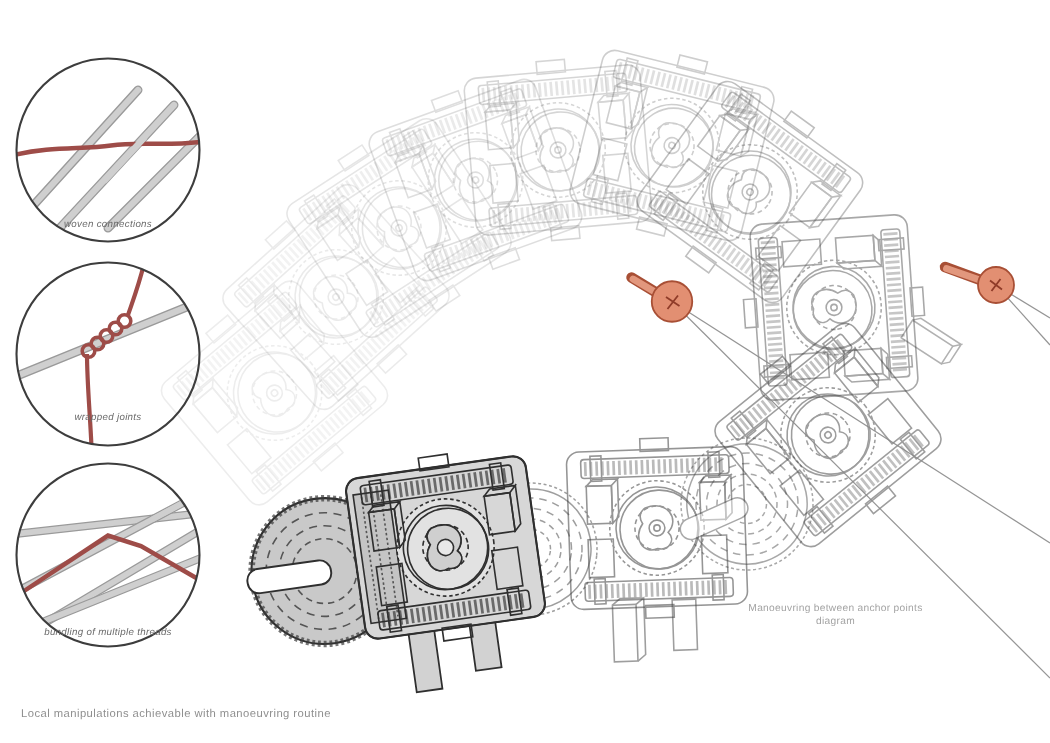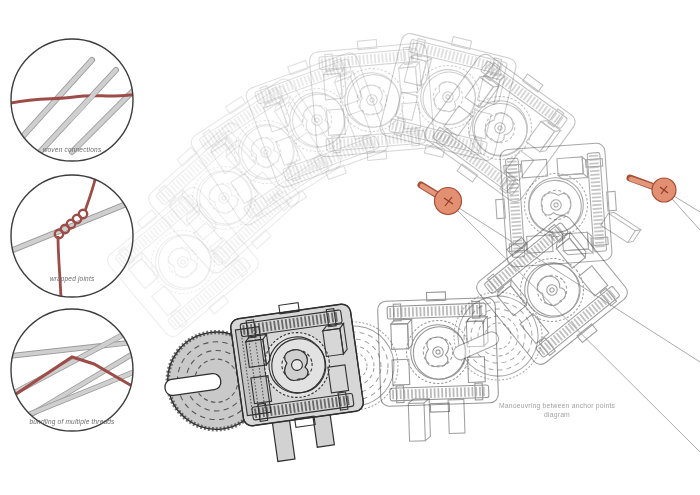--- a/index.html
+++ b/index.html
@@ -221,14 +221,15 @@
 
 <div class="cap" style="left:22px;top:275px;width:100px;">wrapped joints</div>
 
 <div class="cap" style="left:12px;top:418px;width:120px;">bundling of multiple threads</div>
 
 <div class="cap-right" style="left:477px;top:401px;width:160px;">
   <div>Manoeuvring between anchor points</div>
   <div>diagram</div>
 </div>
 
+<div class="cap-footer" style="left:14px;top:471px;">Local manipulations achievable with manoeuvring routine</div>
 
 </div>
 
 </body></html>

